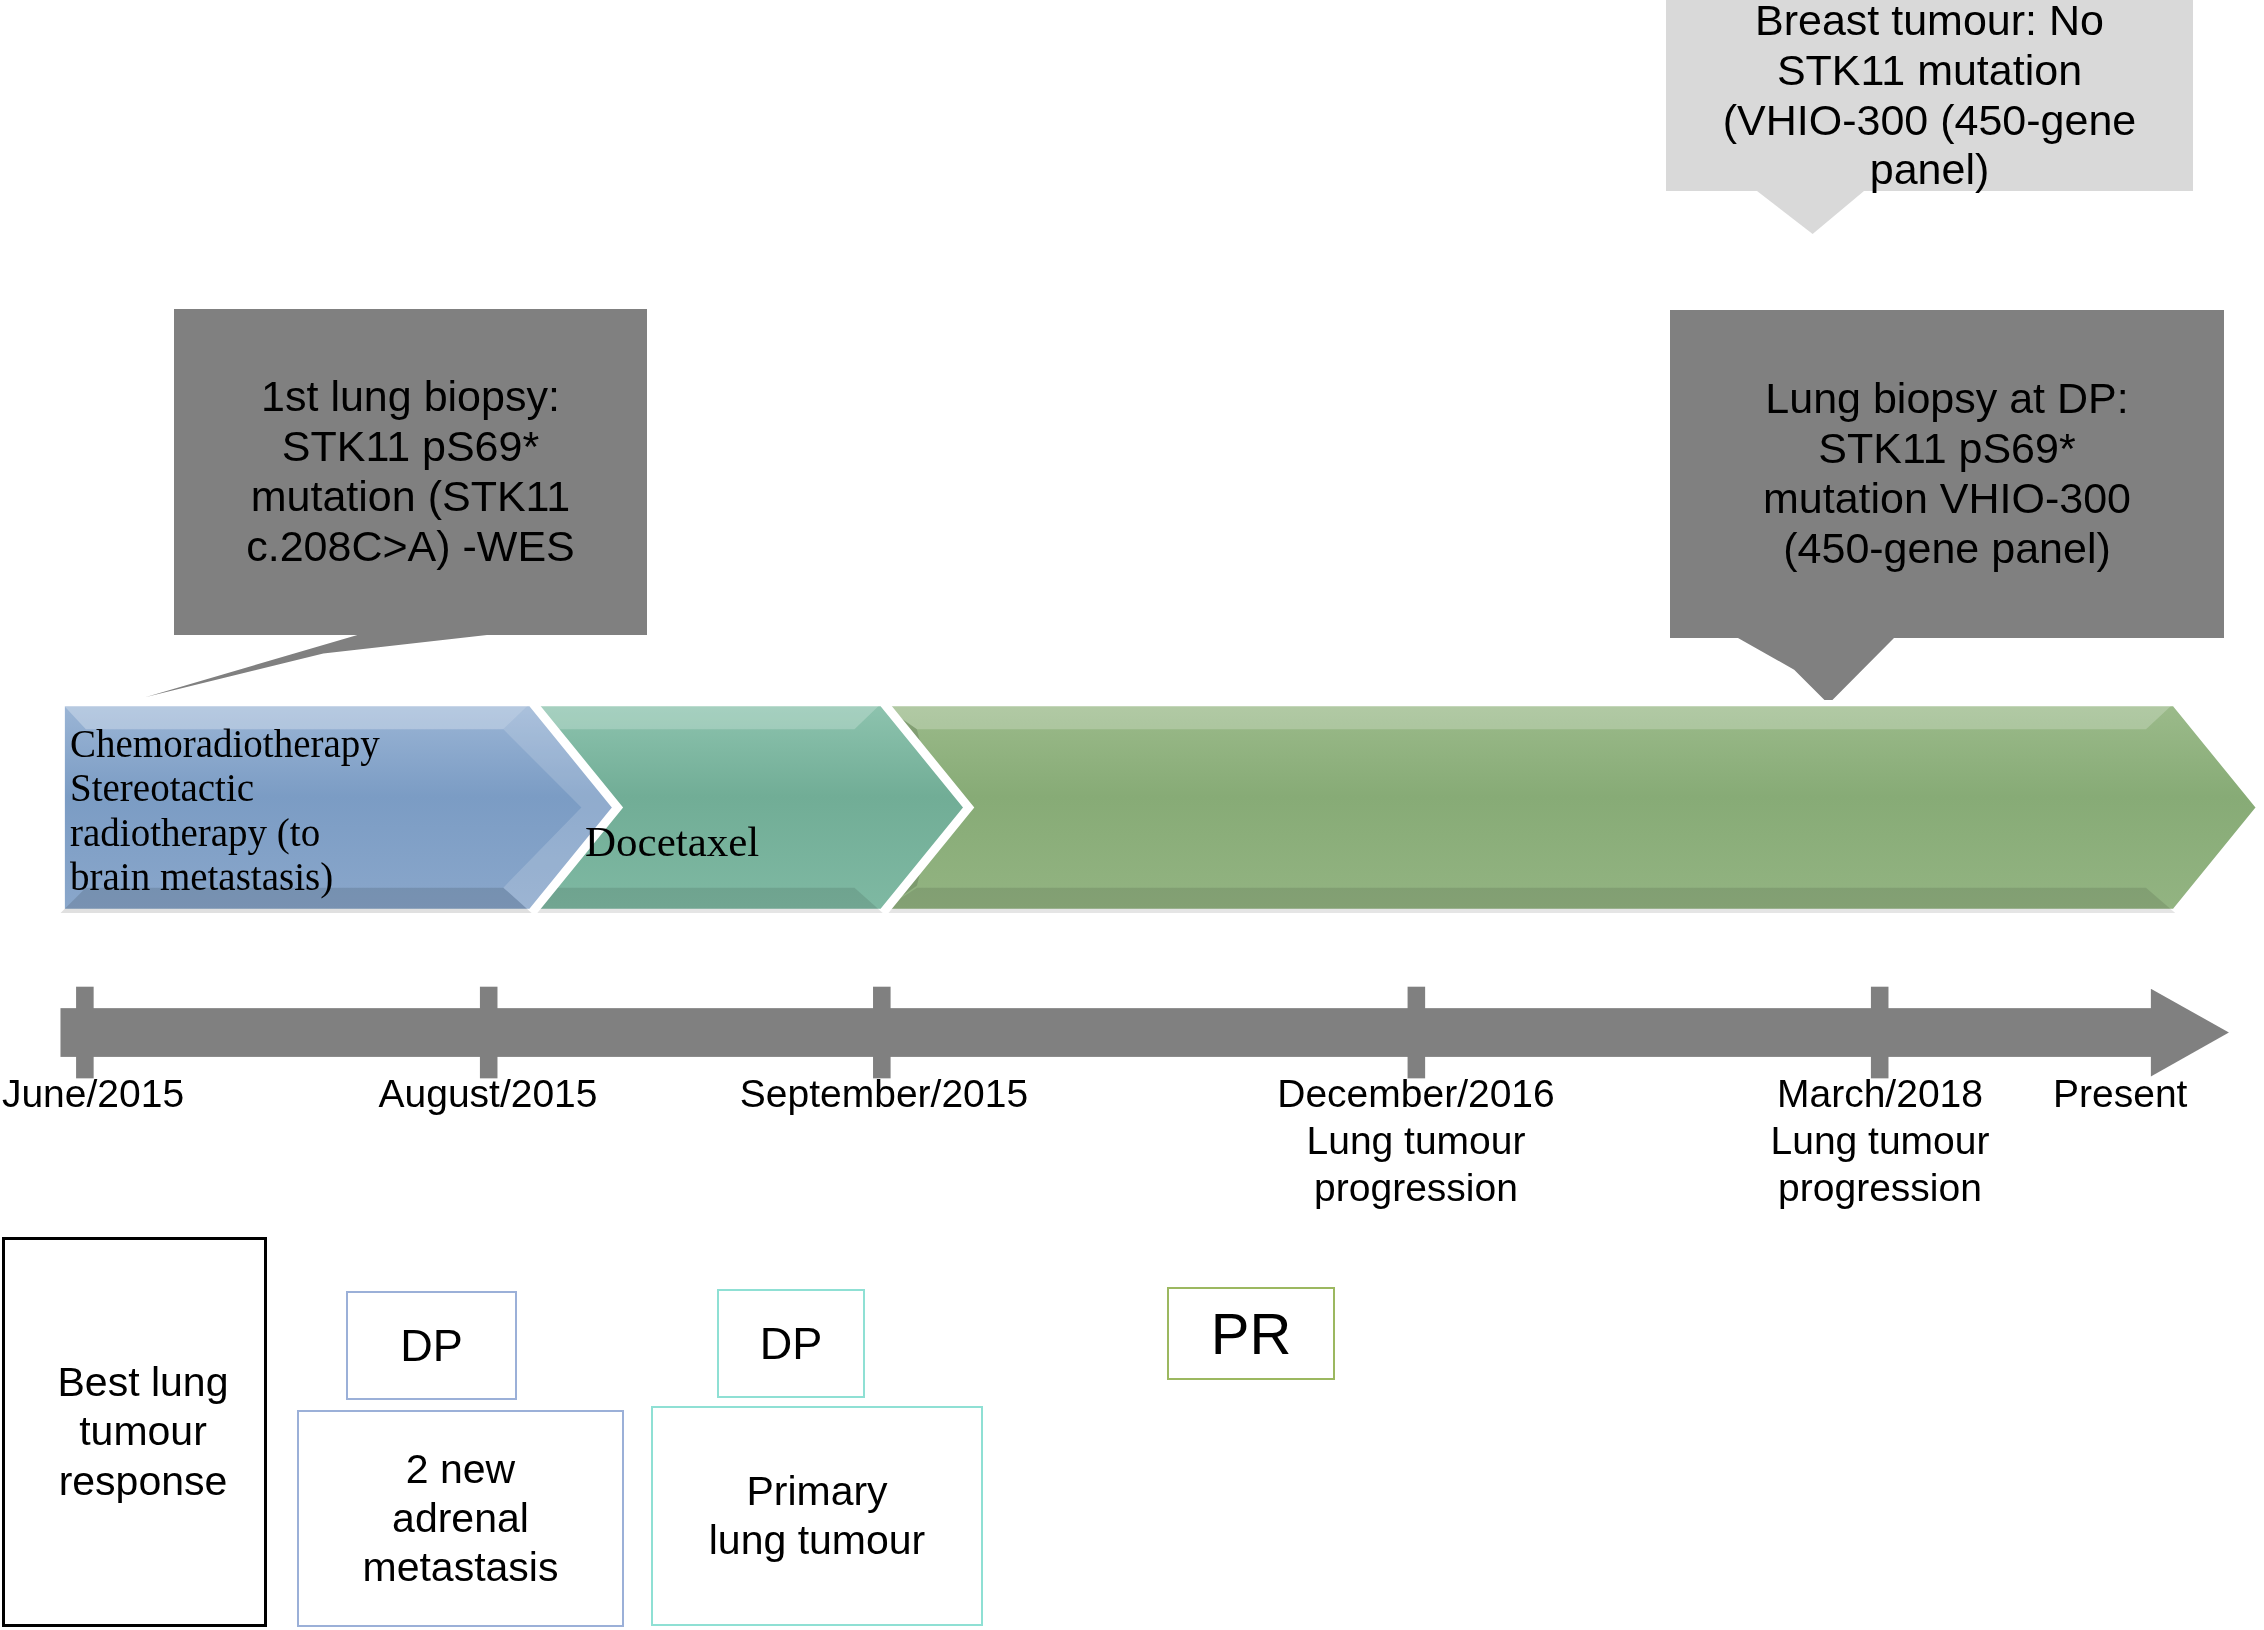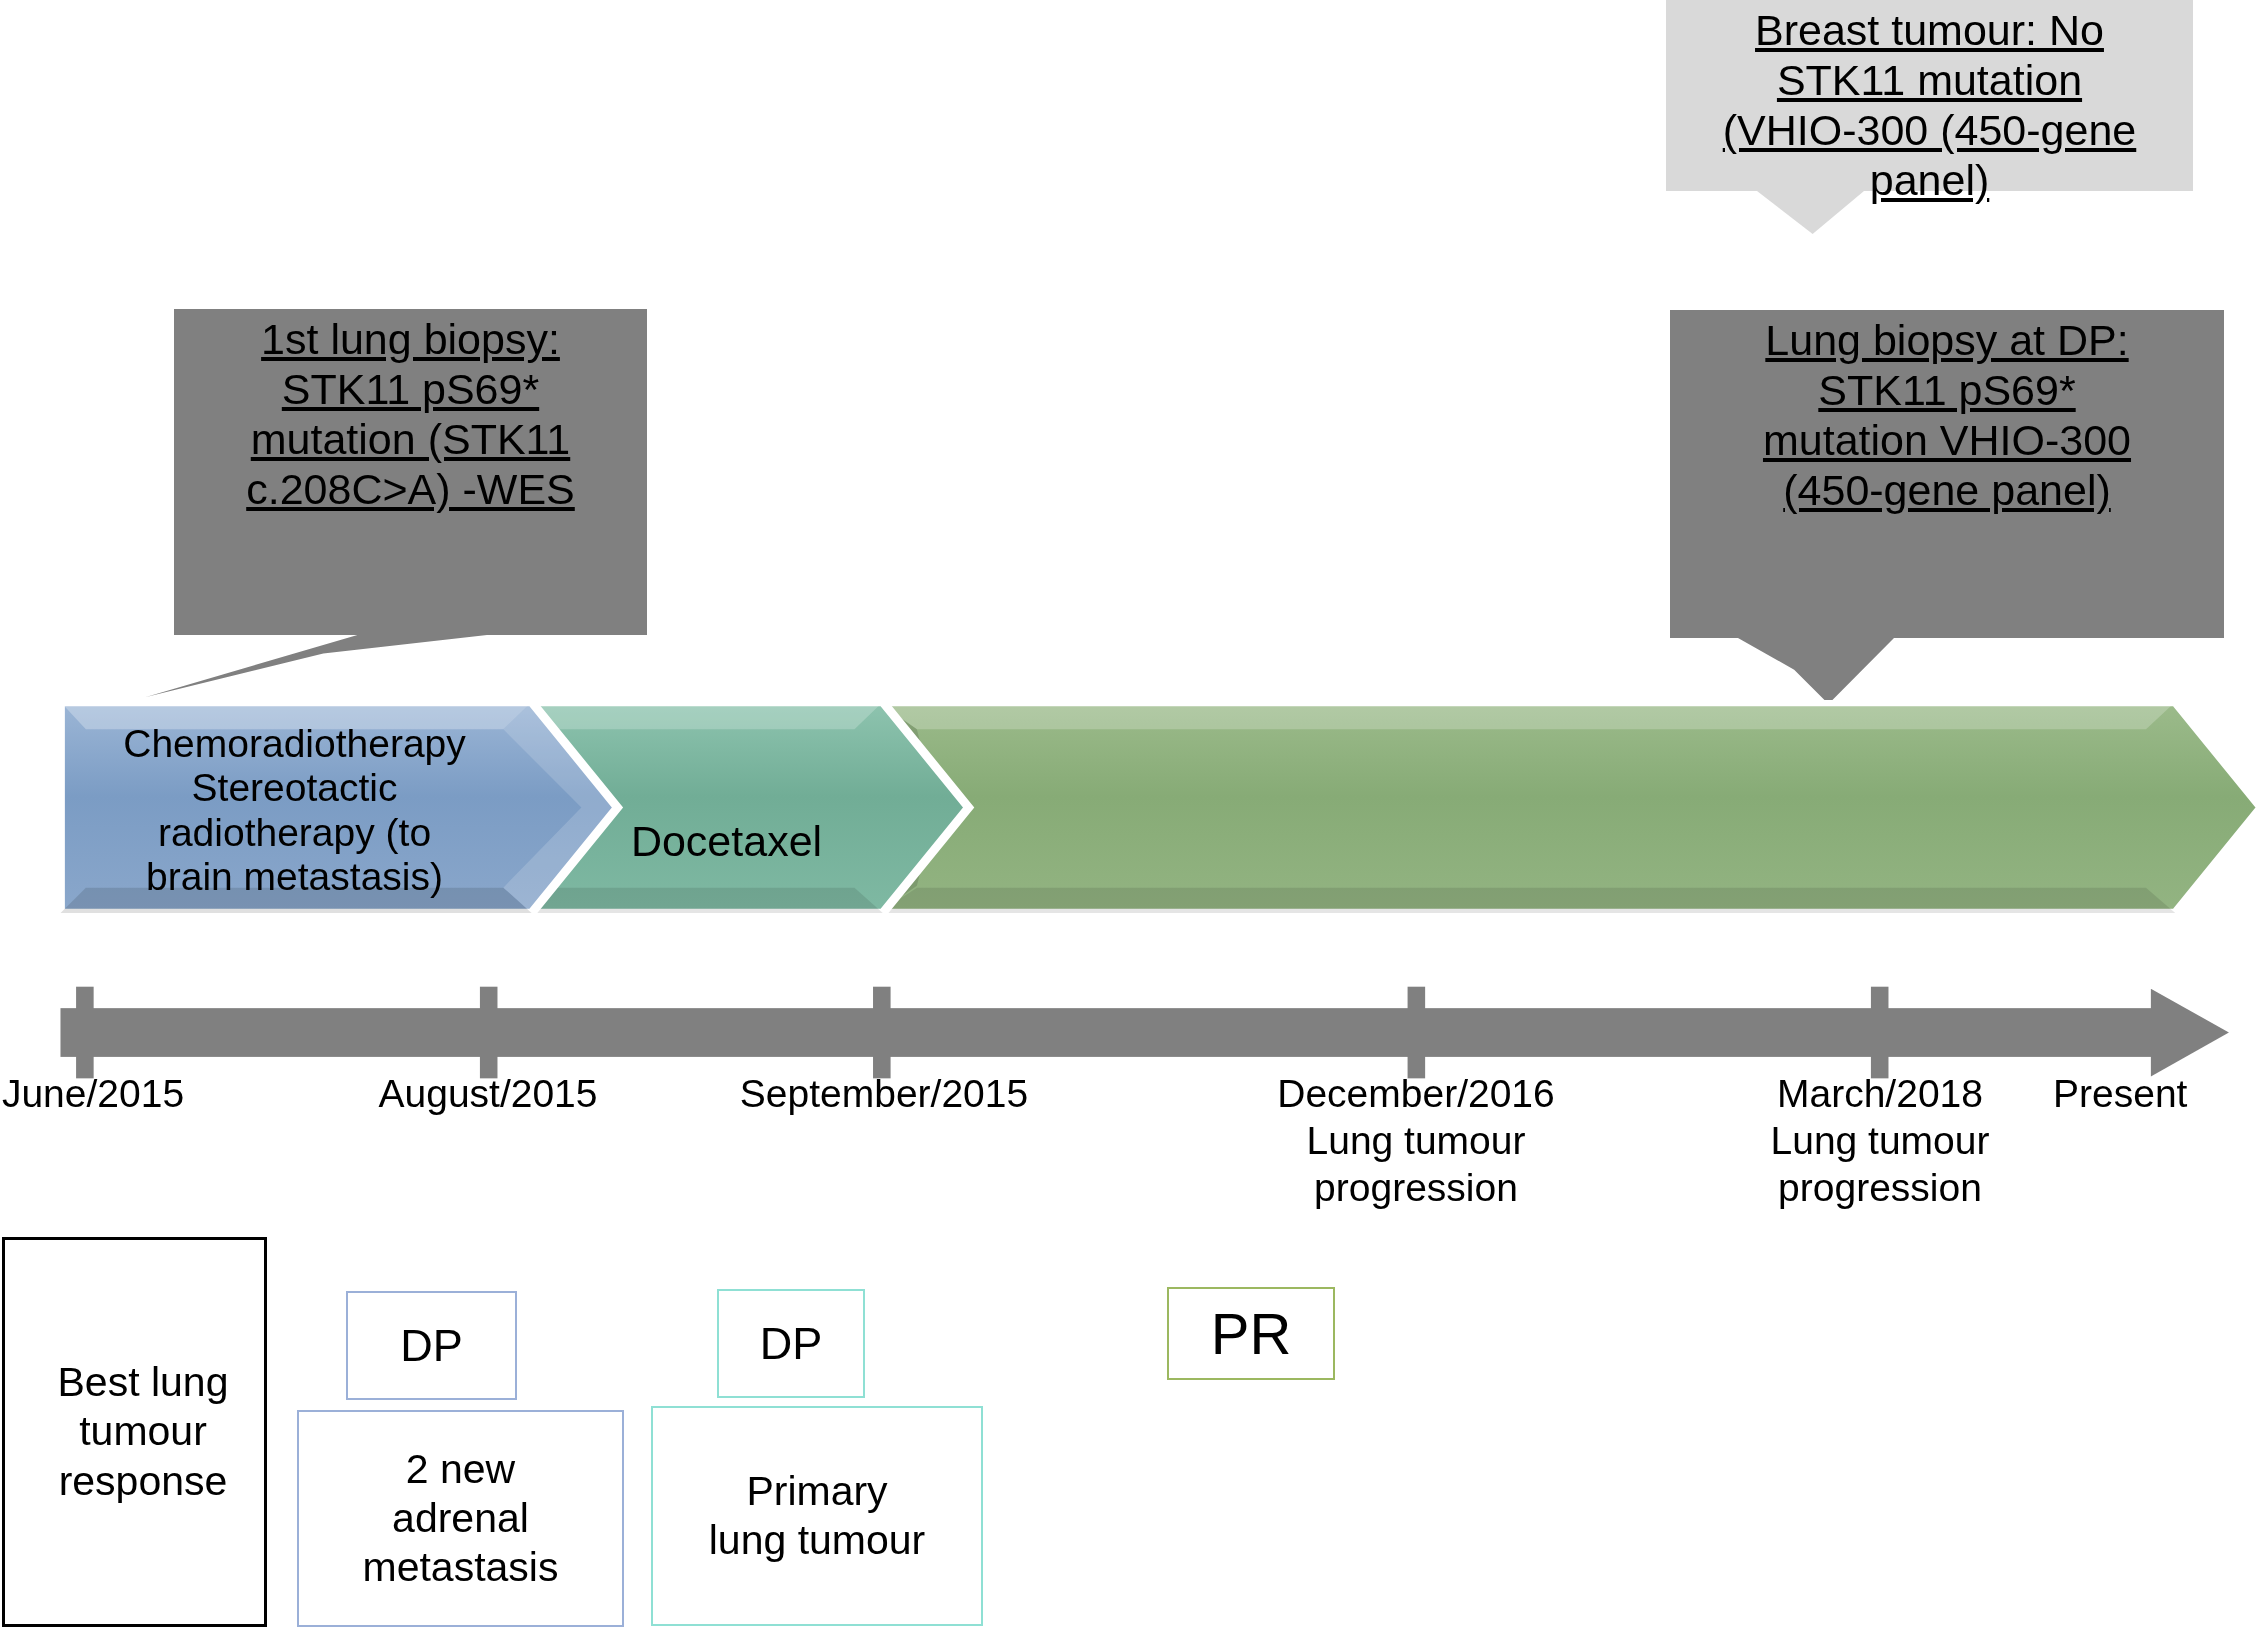--- a/index.html
+++ b/index.html
@@ -17,24 +17,24 @@
     height: 1631px;
     background: #ffffff;
     overflow: hidden;
   }
 
   
   .callout {
     position: absolute;
     box-sizing: border-box;
     display: flex;
+    align-items: center;
     justify-content: center;
     text-align: center;
     line-height: 1.16;
-    text-decoration: underline;
   }
   .callout-dark {
     background: #808080;
     color: #000000;
   }
   .callout-light {
     background: #d9d9d9;
     color: #000000;
   }
   .callout-text {
@@ -42,25 +42,26 @@
     white-space: pre-line;
   }
 
   
   #band {
     position: absolute;
   }
 
   .chev-label {
     position: absolute;
-    text-align: center;
+    text-align: left;
     white-space: pre-line;
     line-height: 1.14;
     color: #000000;
     pointer-events: none;
+    font-family: Liberation Serif, serif;
   }
 
   
   #axis {
     position: absolute;
   }
   .date-label {
     position: absolute;
     text-align: center;
     white-space: pre-line;

